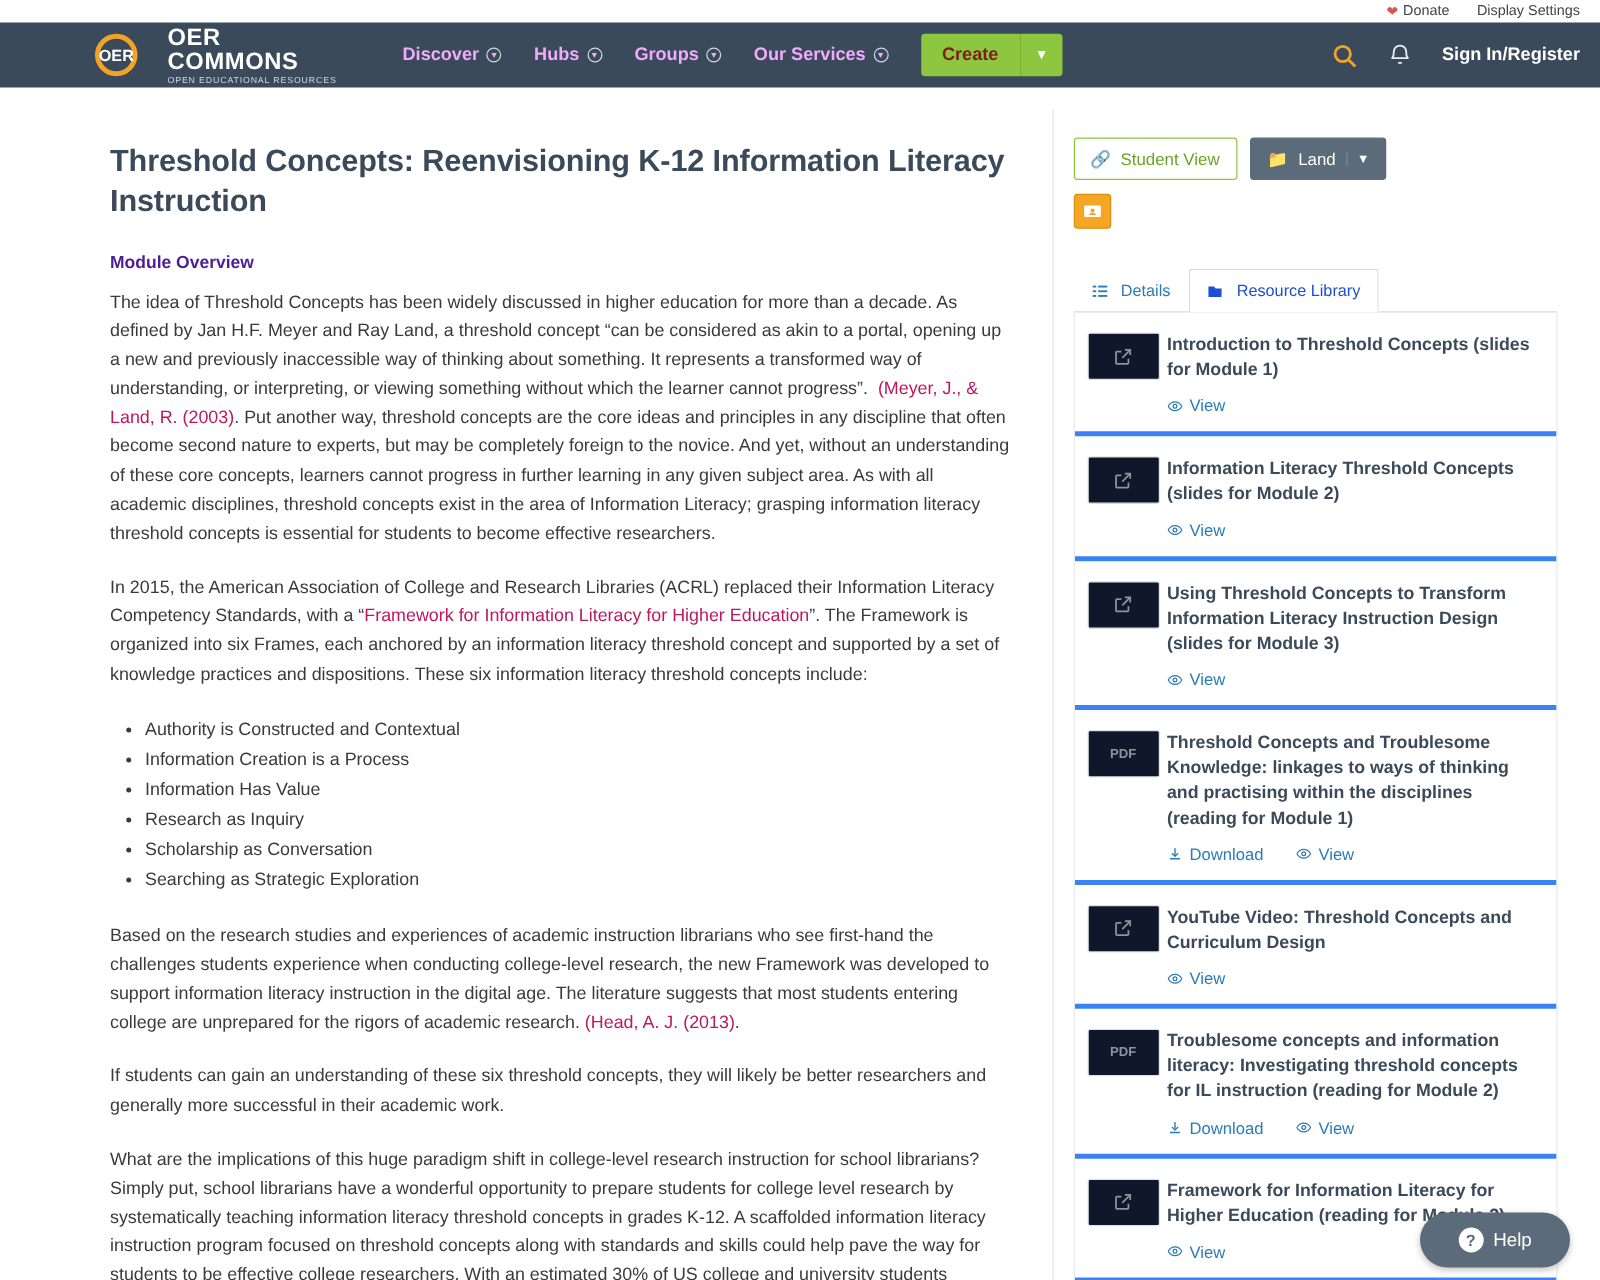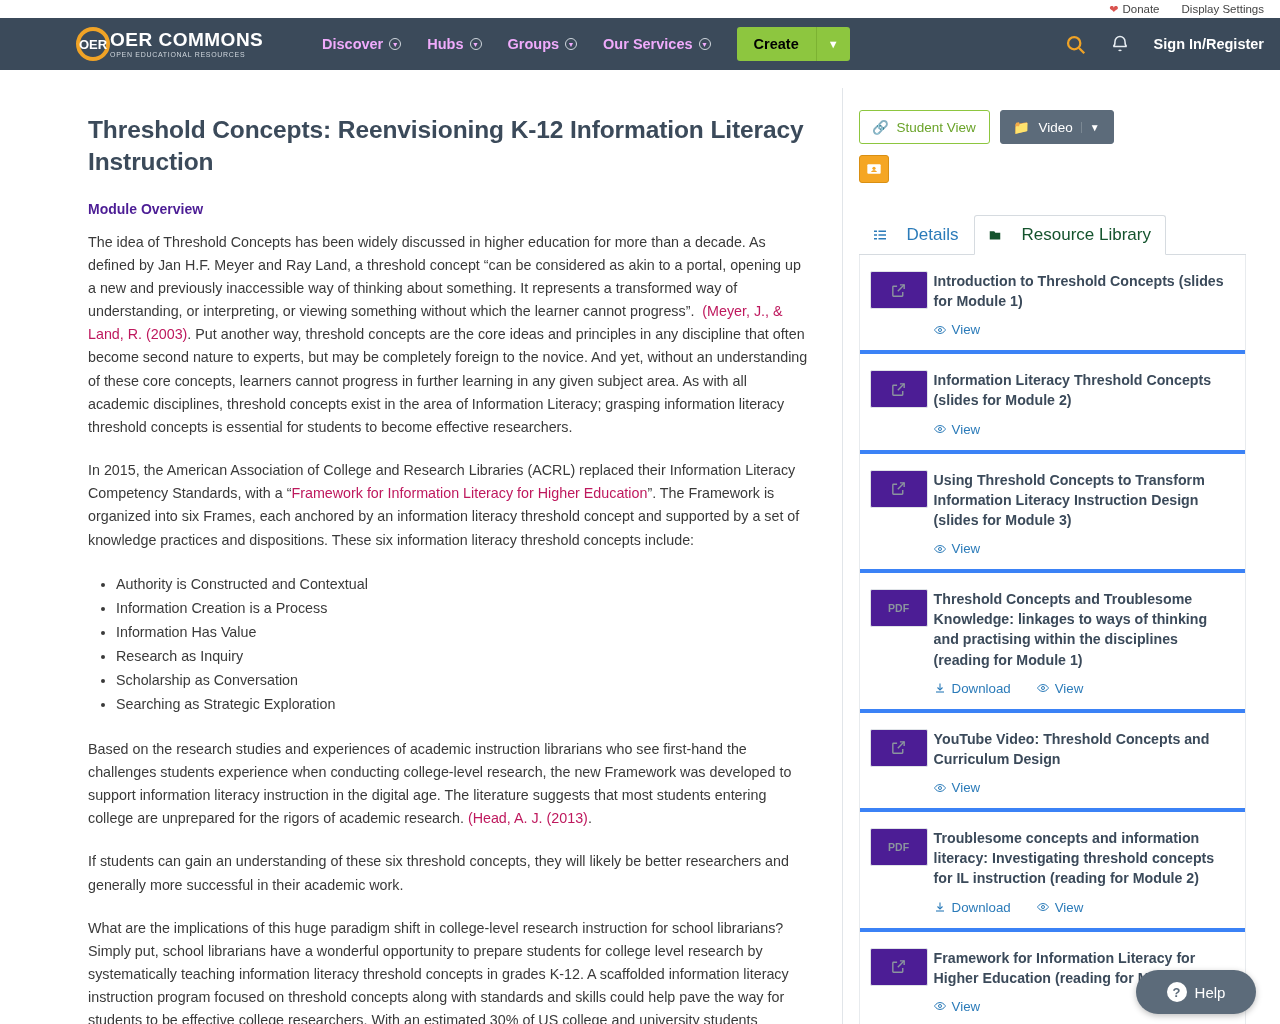--- a/index.html
+++ b/index.html
@@ -35,21 +35,21 @@
     background: #3b4a5a;
     display: flex;
     align-items: center;
     padding: 0 16px;
     color: #fff;
   }
   .logo {
     width: 210px;
     display: flex;
     align-items: center;
-    gap: 0;
+    gap: 24px;
     margin-left: 60px;
   }
   .logo-ring {
     width: 34px; height: 34px;
     border-radius: 50%;
     border: 4px solid #f0a326;
     display: flex; align-items: center; justify-content: center;
     font-weight: bold; font-size: 13px; color: #fff;
     background: #3b4a5a;
   }
@@ -63,21 +63,21 @@
     font-size: 14.5px; font-weight: bold; color: #f0abfc; cursor: pointer;
   }
   .caret {
     width: 12px; height: 12px;
     border: 1px solid #cfd6dd; border-radius: 50%;
     display: inline-flex; align-items: center; justify-content: center;
     font-size: 7px; line-height: 1;
   }
   .create-group { display: flex; margin-left: 26px; }
   .btn-create {
-    background: #8dc63f; color: #000000; font-weight: bold; font-size: 14.5px;
+    background: #8dc63f; color: #7f1d1d; font-weight: bold; font-size: 14.5px;
     border: none; padding: 9px 17px; border-radius: 3px 0 0 3px; cursor: pointer;
   }
   .btn-create-caret {
     background: #8dc63f; color: #fff; border: none; border-left: 1px solid #7cb232;
     padding: 9px 11px; border-radius: 0 3px 3px 0; cursor: pointer; font-size: 11px;
   }
   .nav-right { margin-left: auto; display: flex; align-items: center; gap: 24px; }
   .icon-btn { cursor: pointer; color: #f0a326; display: flex; align-items: center; }
   .bell { color: #e8eef3; }
   .signin { color: #fff; font-size: 14.5px; font-weight: bold; cursor: pointer; }
@@ -122,38 +122,38 @@
   .gc-btn {
     margin-top: 11px;
     width: 30px; height: 28px;
     background: #f5a623; border: 1px solid #d98f12; border-radius: 3px;
     display: flex; align-items: center; justify-content: center; cursor: pointer;
   }
   .gc-btn svg { width: 16px; height: 16px; }
 
   .tabs { display: flex; margin-top: 32px; border-bottom: 1px solid #d6dbe0; align-items: flex-end; }
   .tab {
-    font-size: 17px; padding: 9px 14px; cursor: pointer; color: #2b7bb9;
-    display: flex; align-items: center; gap: 21px; border: 1px solid transparent;
+    font-size: 13px; padding: 9px 14px; cursor: pointer; color: #2b7bb9;
+    display: flex; align-items: center; gap: 11px; border: 1px solid transparent;
     margin-bottom: -1px;
   }
   .tab.active {
-    background: #fff; color: #14532d;
+    background: #fff; color: #1d4ed8;
     border: 1px solid #d6dbe0; border-bottom-color: #fff;
     border-radius: 3px 3px 0 0;
   }
 
   .res-list { border-left: 1px solid #e8ebee; border-right: 1px solid #e8ebee; }
   .res-item {
     display: flex; gap: 6px; padding: 16px 10px 13px 10px;
     border-bottom: 4px solid #3b82f6;
   }
   .res-thumb {
     width: 58px; height: 38px; flex: 0 0 58px;
-    background: #4c1d95; border: 1px solid #dfe3e7; border-radius: 2px;
+    background: #0f172a; border: 1px solid #dfe3e7; border-radius: 2px;
     display: flex; align-items: center; justify-content: center;
     color: #8b959e; font-size: 10.5px; font-weight: bold;
   }
   .res-thumb svg { width: 17px; height: 17px; }
   .res-body { flex: 1; }
   .res-title {
     font-size: 14.2px; font-weight: bold; color: #3b4a5a; line-height: 1.42;
     cursor: pointer;
   }
   .res-links { margin-top: 11px; display: flex; gap: 26px; }
@@ -278,21 +278,21 @@
 
   <div class="rail clipped">
 
     <div class="rail-actions">
       <button class="btn-outline">
         <span>🔗</span>
         <span>Student View</span>
       </button>
       <button class="btn-save">
         <span>📁</span>
-        <span>Video</span>
+        <span>Land</span>
         <span class="sep">▼</span>
       </button>
     </div>
 
     <div class="gc-btn">
       <svg viewBox="0 0 24 24" fill="#fff">
         <rect x="2" y="5" width="20" height="14" rx="1.5" fill="#fff"></rect>
         <circle cx="12" cy="11" r="2.4" fill="#f5a623"></circle>
         <path d="M7.5 16.5c.8-1.8 2.4-2.6 4.5-2.6s3.7.8 4.5 2.6z" fill="#f5a623"></path>
       </svg>

